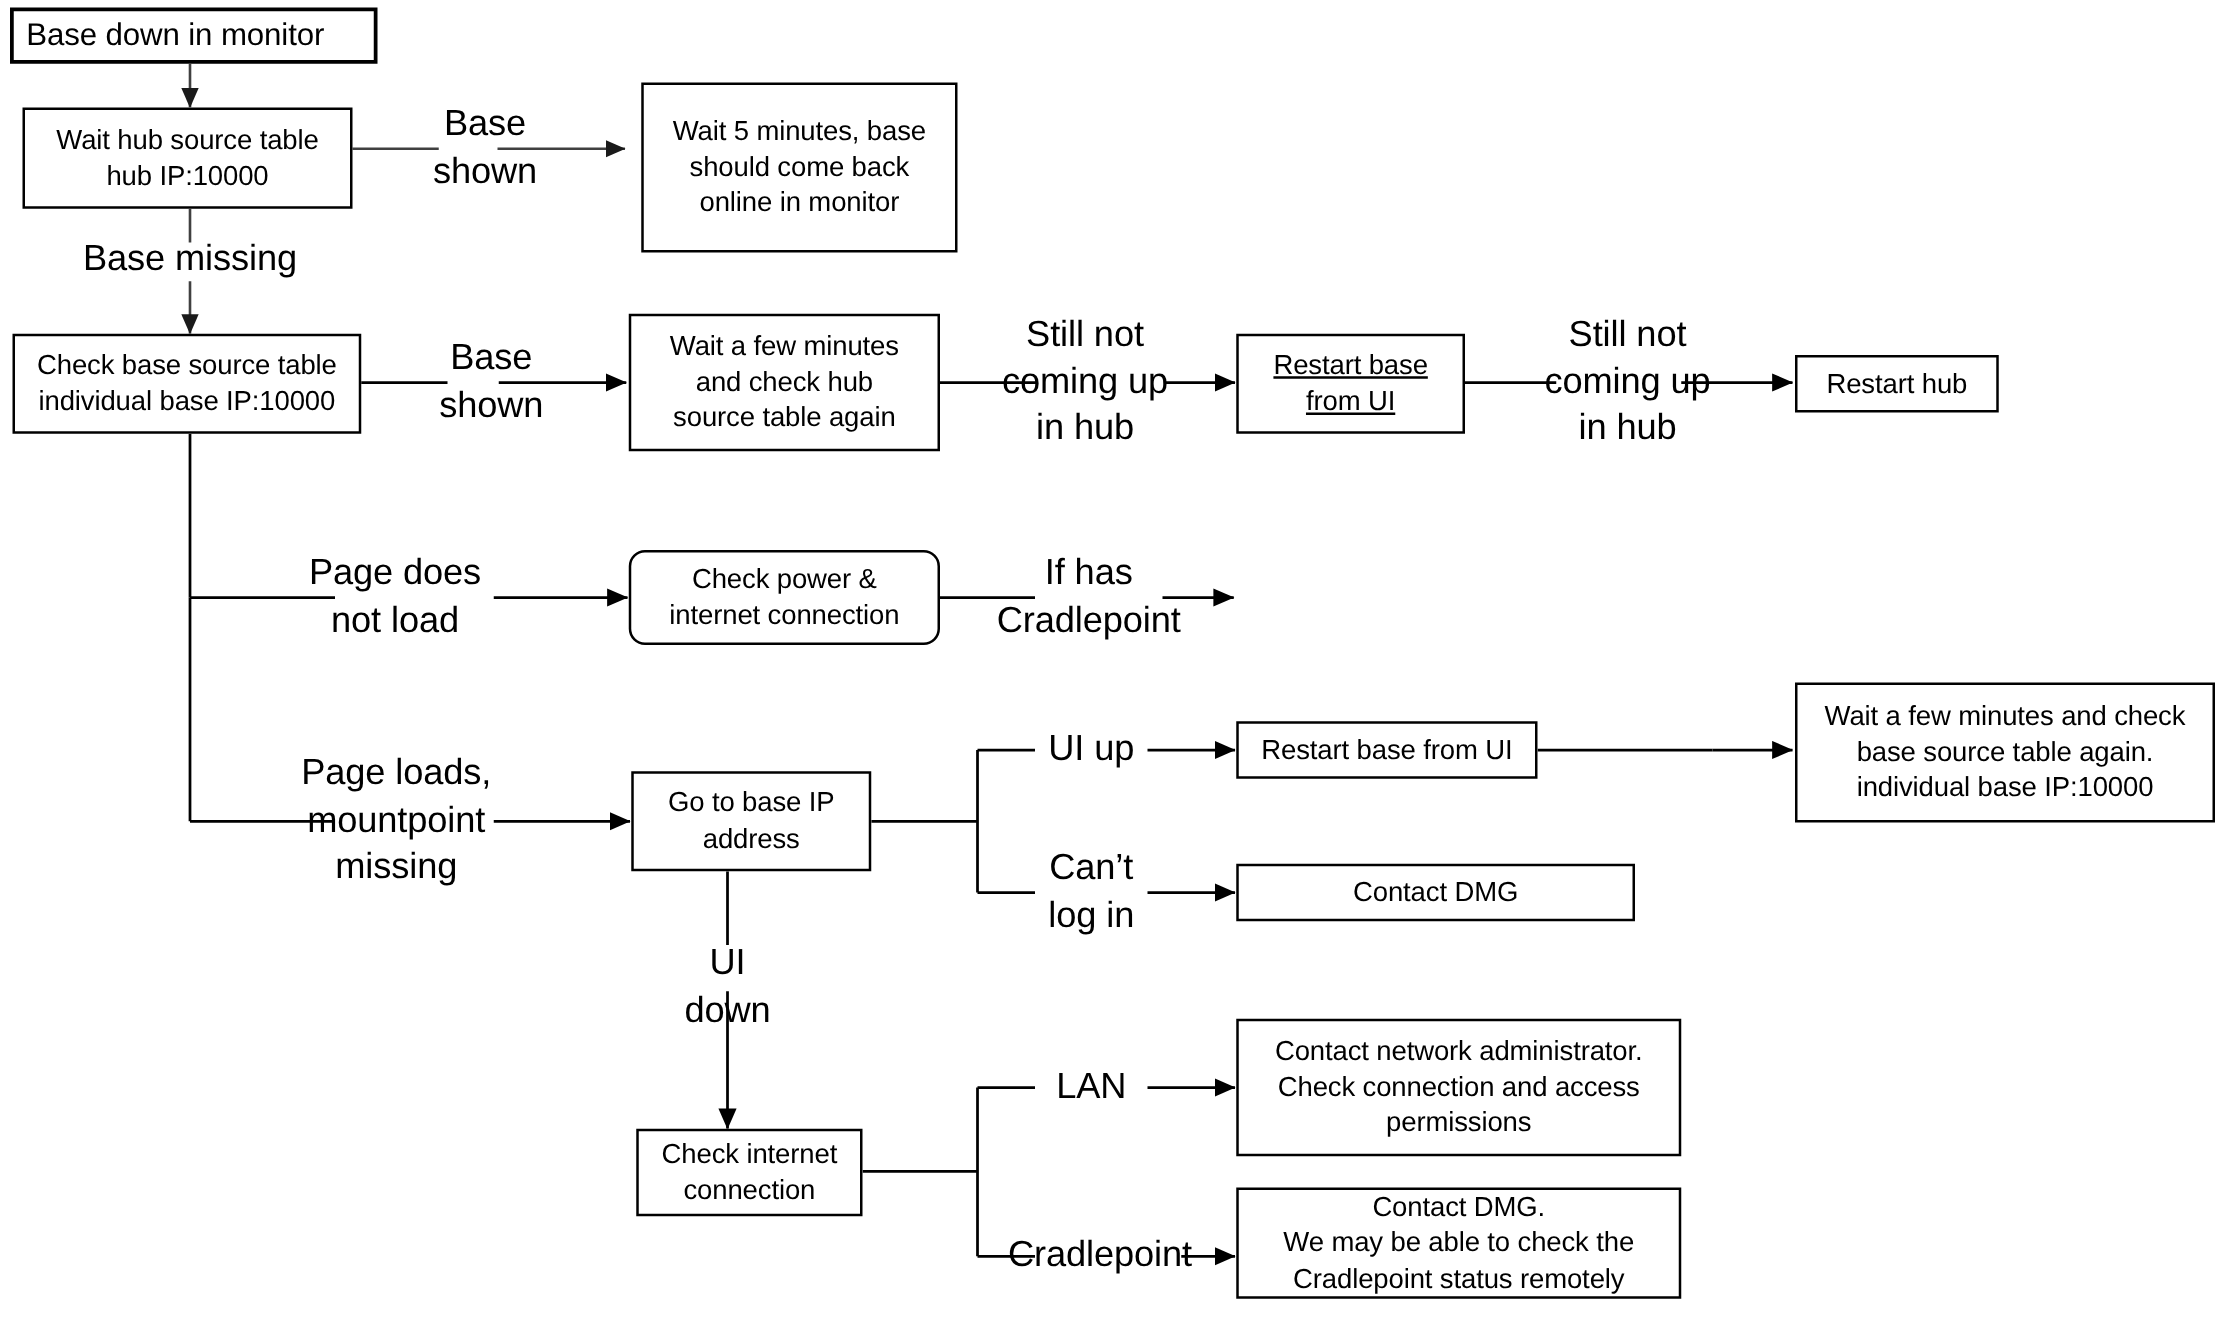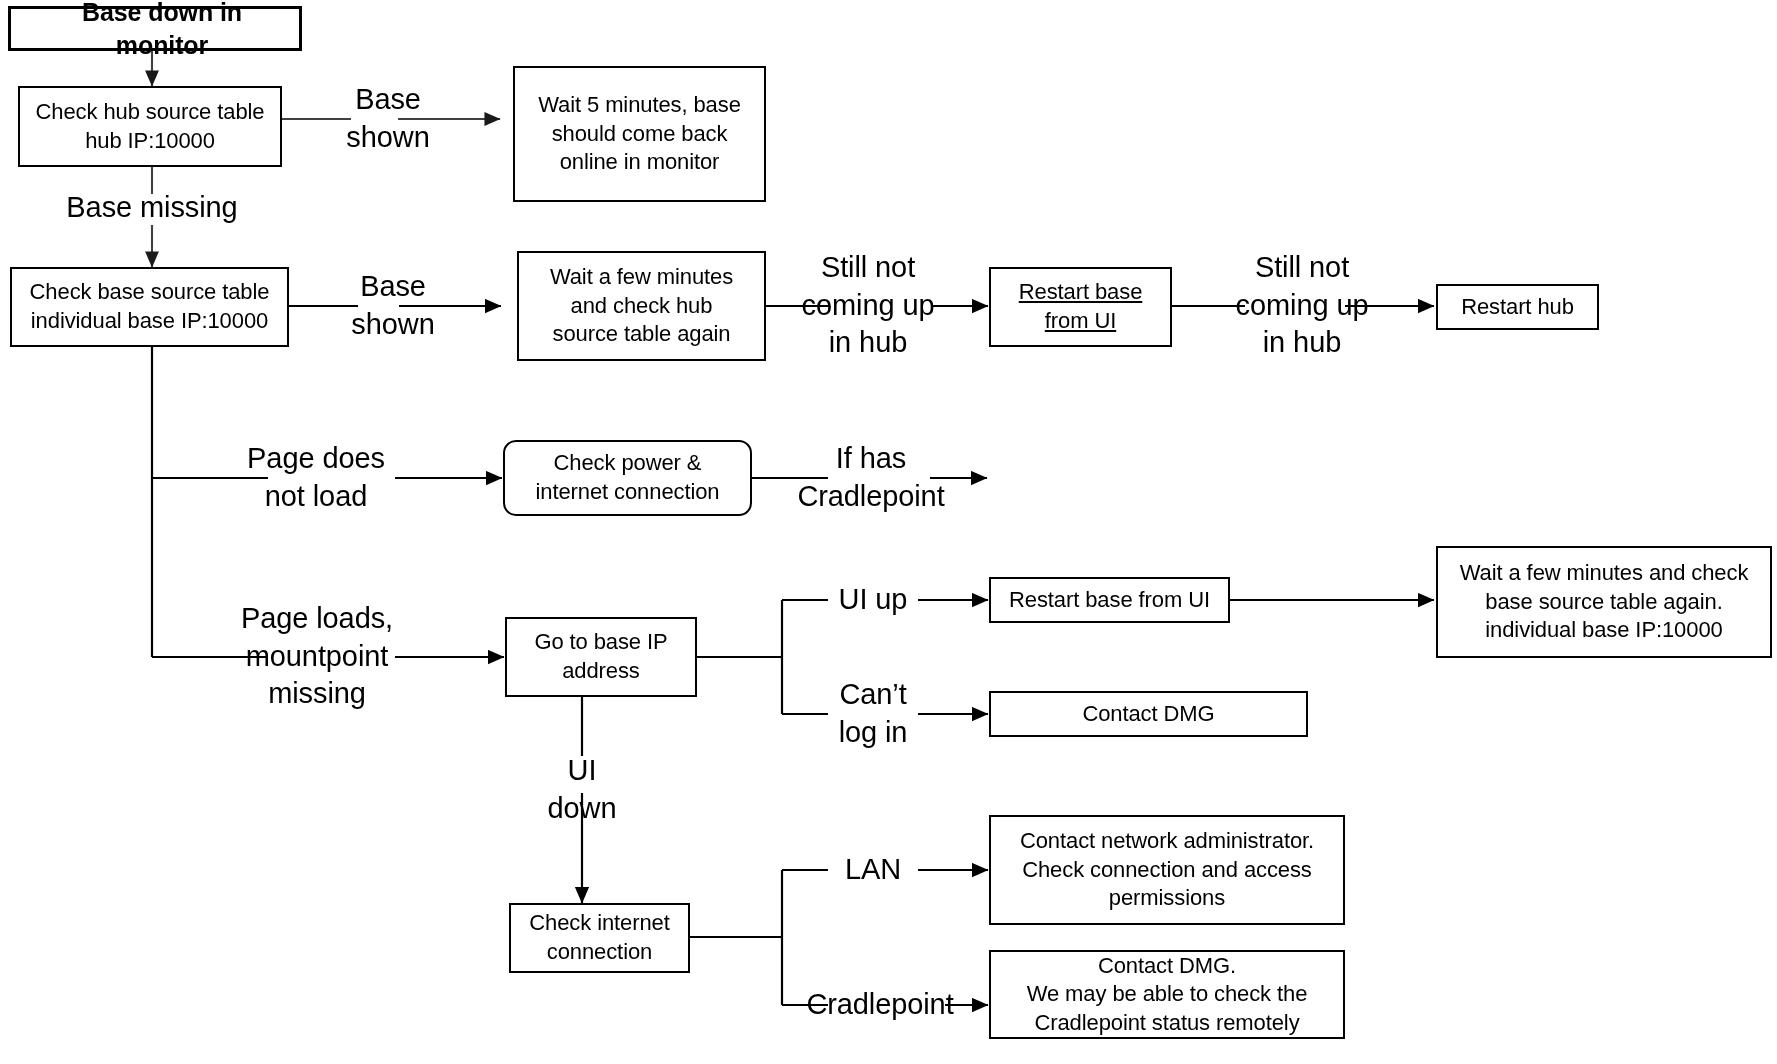--- a/index.html
+++ b/index.html
@@ -37,24 +37,23 @@
     color: #000000;
     font-size: 22px;
     line-height: 1.30;
     padding: 2px 6px;
     white-space: pre-line;
     letter-spacing: -0.1px;
   }
   .node.start {
     border-width: 3.4px;
     font-size: 25px;
-    padding-left: 24px;
+    padding-left: 10px;
     padding-right: 10px;
     justify-content: flex-start;
-    font-weight: bold;
   }
   .edge-label {
     position: absolute;
     color: #000000;
     font-size: 29px;
     line-height: 1.30;
     text-align: center;
     white-space: pre-line;
     transform: translate(-50%, -50%);
     letter-spacing: -0.1px;
@@ -123,31 +122,31 @@
       <path d="M782,870 L782,1005"></path>
       <path d="M782,870 L828,870"></path>
       <path d="M782,1005 L828,1005"></path>
       <path d="M918,870 L988,870" marker-end="url(#ah)"></path>
       <path d="M945,1005 L988,1005" marker-end="url(#ah)"></path>
     </g>
   </svg>
 
   <div class="node start" style="left:8px; top:6px; width:294px; height:45px;">Base down in monitor</div>
 
-  <div class="node" style="left:18px; top:86px; width:264px; height:81px;">Check hub source table
+  <div class="node" style="left:18px; top:86px; width:264px; height:81px;">Wait hub source table
 hub IP:10000</div>
 
   <div class="node" style="left:501px; top:66px; width:253px; height:136px;margin-left:12px;">Wait 5 minutes, base
 should come back
 online in monitor</div>
 
   <div class="node" style="left:10px; top:267px; width:279px; height:80px;">Check base source table
 individual base IP:10000</div>
 
-  <div class="node" style="left:503px; top:251px; width:249px; height:110px;margin-left:14px;">Wait a few minutes
+  <div class="node" style="left:503px; top:251px; width:249px; height:110px;">Wait a few minutes
 and check hub
 source table again</div>
 
   <div class="node" style="left:989px; top:267px; width:183px; height:80px;text-decoration:underline;">Restart base
 from UI</div>
 
   <div class="node" style="left:1436px; top:284px; width:163px; height:46px;">Restart hub</div>
 
   <div class="node" style="left:503px; top:440px; width:249px; height:76px;border-radius:13px;">Check power &amp;
 internet connection</div>

